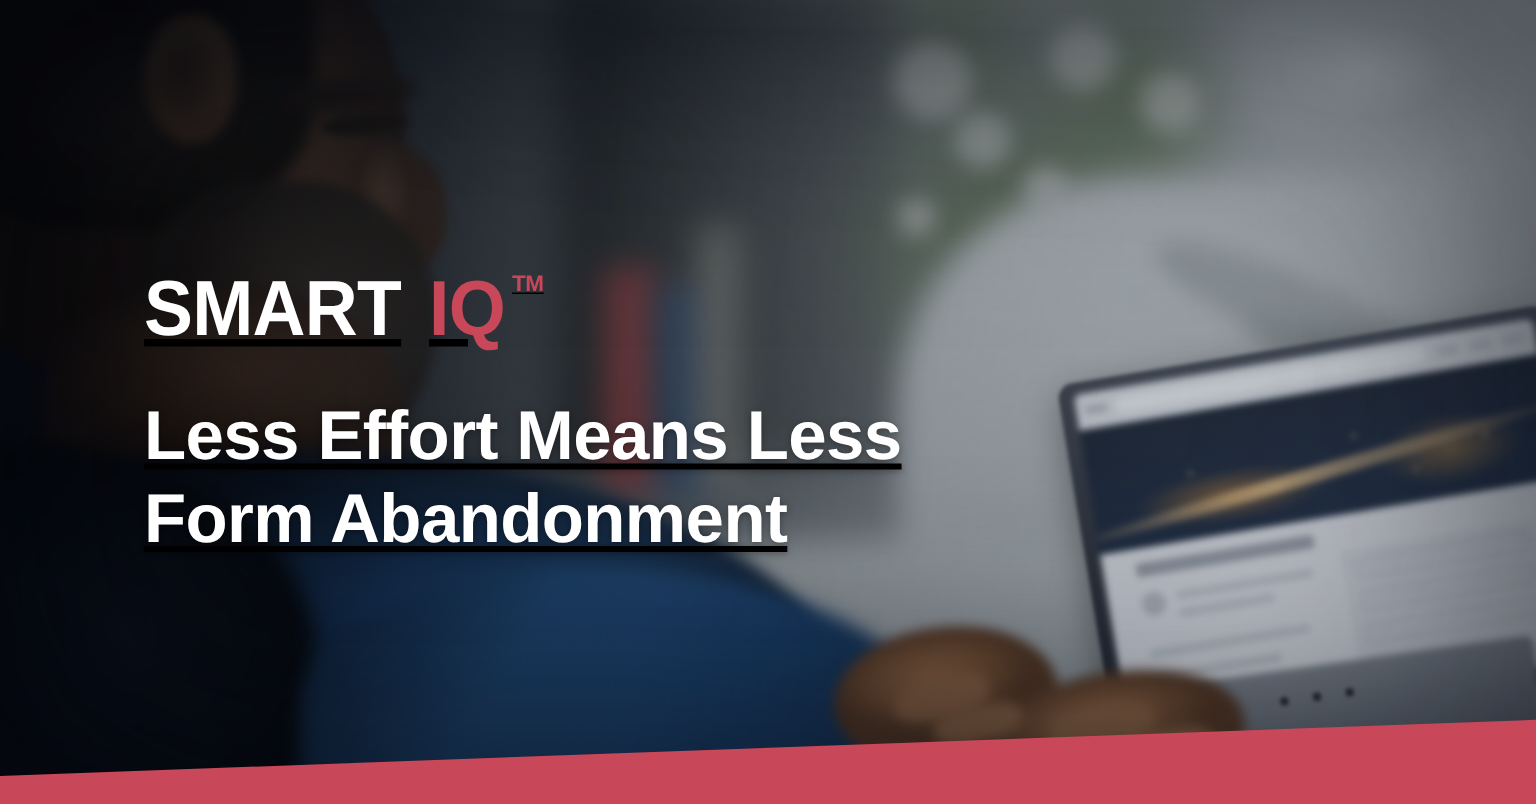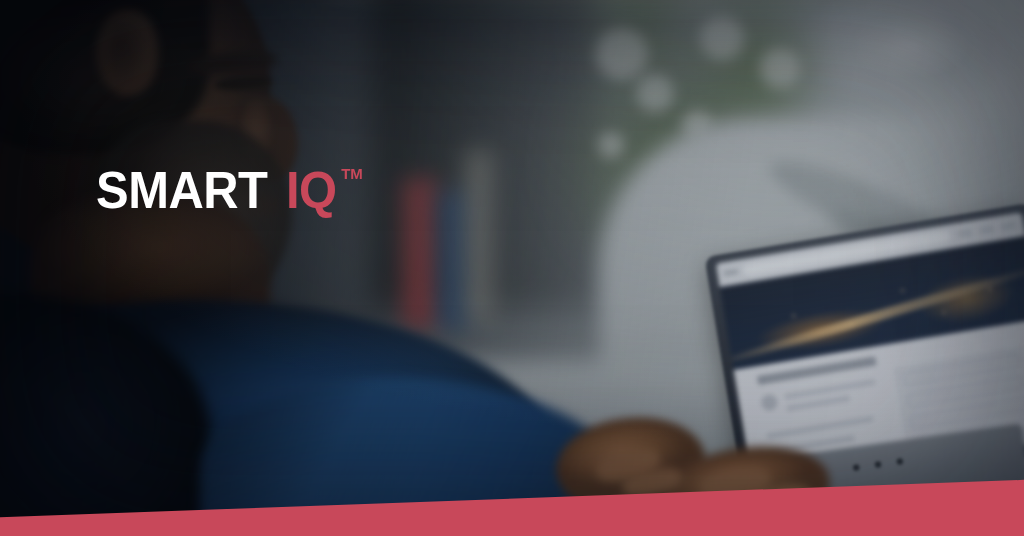--- a/index.html
+++ b/index.html
@@ -369,22 +369,23 @@
     left: 0; right: 0; bottom: 0;
     height: 72px;
     background: var(--accent, #c8485a);
     clip-path: polygon(0 74%, 100% 22%, 100% 100%, 0 100%);
   }
 
   
   .content {
     position: absolute;
     left: 96px;
-    top: 164px;
+    top: 180px;
     width: 640px;
+    text-decoration: underline;
   }
 
   .logo {
     display: flex;
     align-items: flex-start;
     line-height: 1;
     margin-bottom: 26px;
   }
   .logo-word {
     font-family: "Liberation Sans", sans-serif;
@@ -517,15 +518,19 @@
   <div class="red-band"></div>
 
   <div class="content">
 
     <div class="logo">
       <span class="logo-word">SMART</span>
       <span class="logo-iq">IQ</span>
       <span class="logo-tm">TM</span>
     </div>
 
+    <h1 class="headline">
+      <span class="ln">Less Effort Means Less</span>
+      <span class="ln">Form Abandonment</span>
+    </h1>
 
   </div>
 </div>
 
 </body></html>

